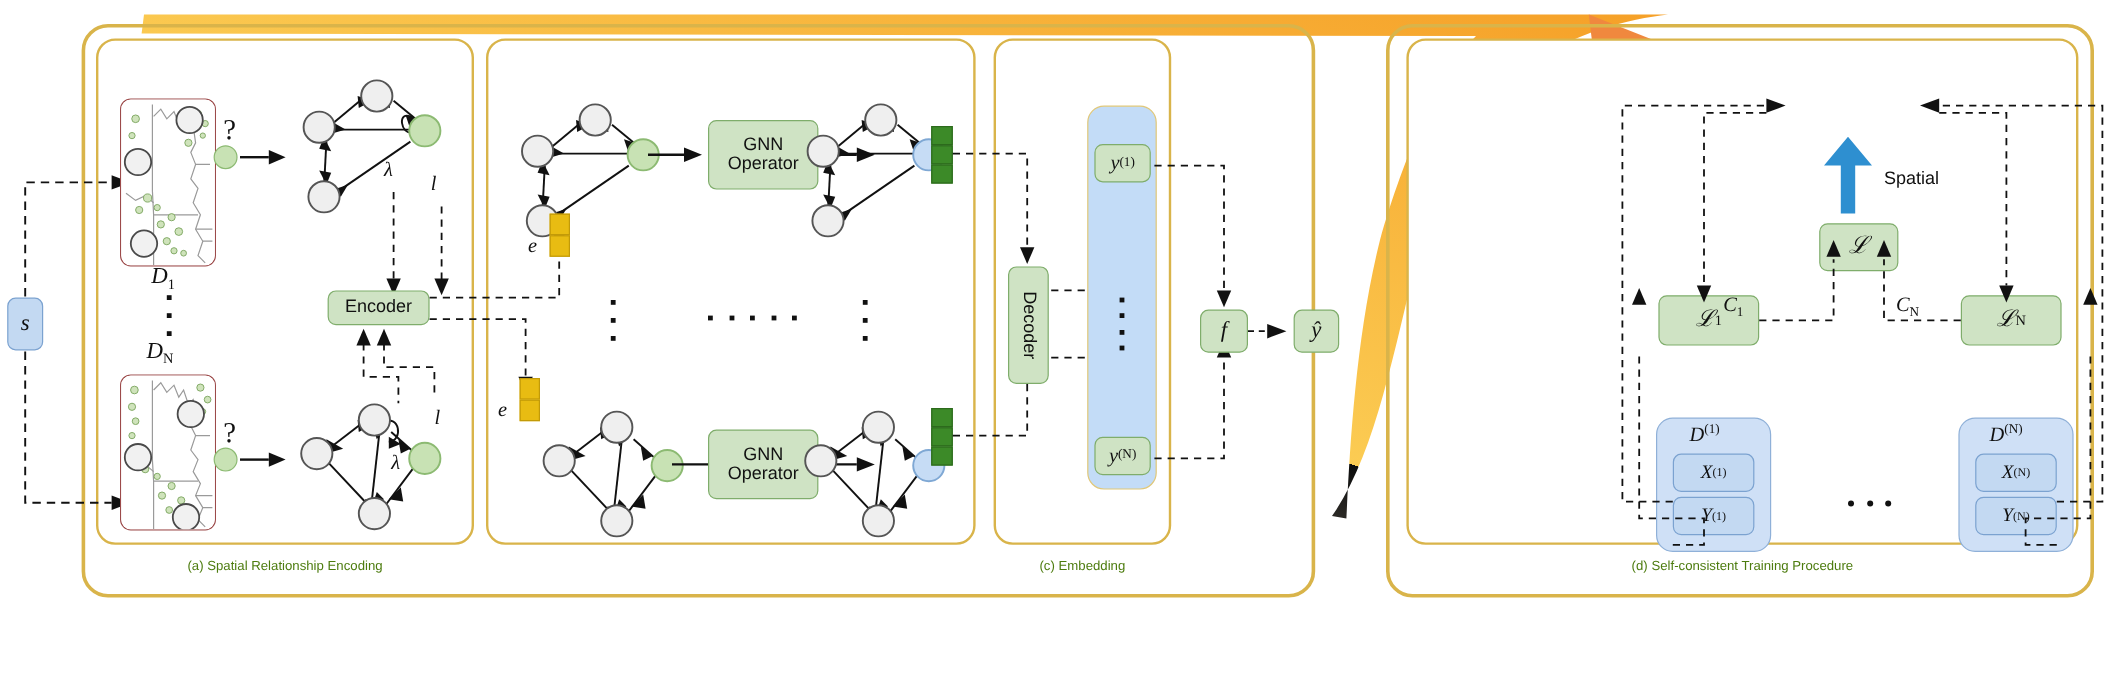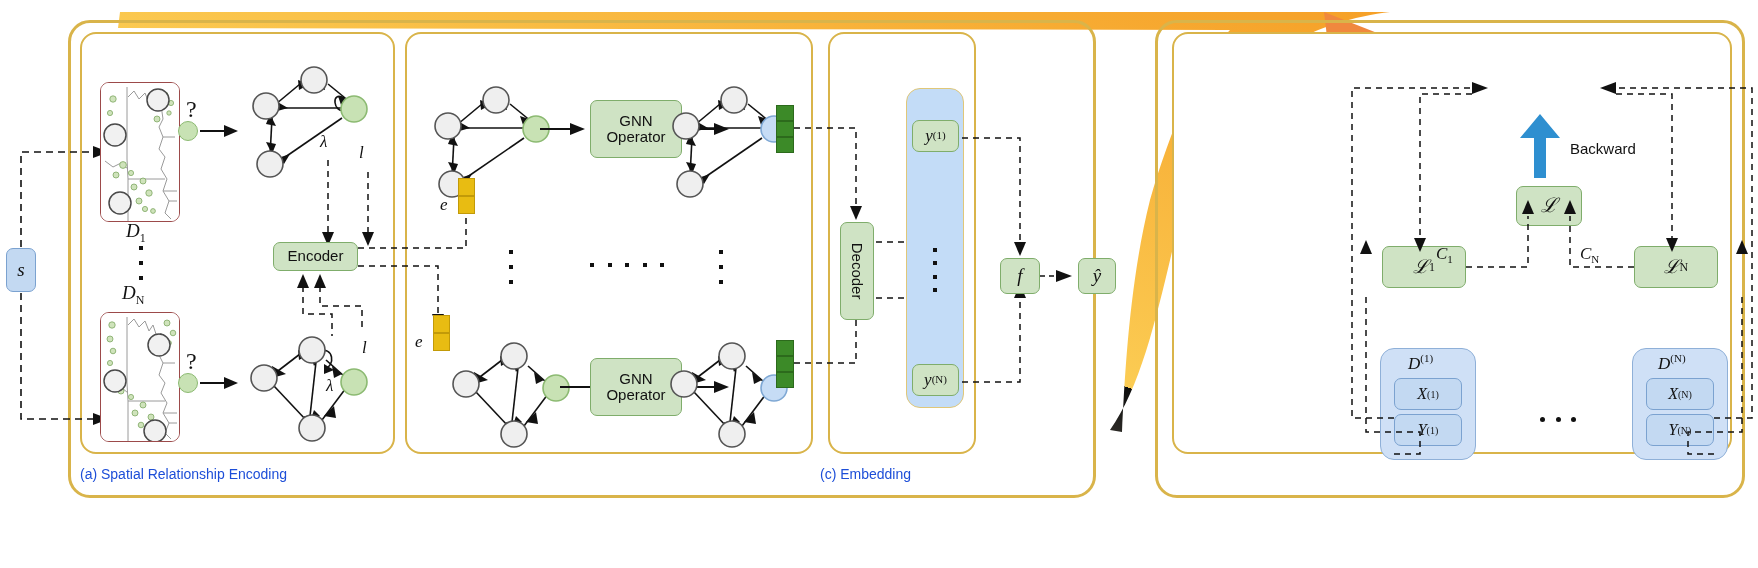--- a/index.html
+++ b/index.html
@@ -2,21 +2,21 @@
 <html><head>
 <meta charset="utf-8">
 <style>
   html,body{margin:0;padding:0;background:#ffffff;}
   body{font-family:"Liberation Sans",sans-serif;}
   #root{position:relative;width:1758px;height:568px;overflow:hidden;background:#fff;}
   .abs{position:absolute;}
   
   .outer-frame{border:3px solid #d9b44a;border-radius:22px;box-sizing:border-box;background:transparent;}
   .panel{border:2.5px solid #d9b44a;border-radius:16px;box-sizing:border-box;background:#fff;}
-  .caption{font-size:14px;color:#1d4ed8;white-space:nowrap;}
+  .caption{font-size:11px;color:#4d7c0f;text-align:center;white-space:nowrap;}
   
   .gbox{background:#cfe3c4;border:1.4px solid #7fad6b;border-radius:7px;
         display:flex;align-items:center;justify-content:center;box-sizing:border-box;
         font-size:15px;color:#111;text-align:center;line-height:1.08;}
   .bbox{background:#c3d9f2;border:1.4px solid #7ba2d0;border-radius:7px;
         display:flex;align-items:center;justify-content:center;box-sizing:border-box;
         font-size:16px;color:#111;}
   .ybox{background:#fdeec2;border:1.4px solid #d9b44a;border-radius:5px;
         display:flex;align-items:center;justify-content:center;box-sizing:border-box;
         font-size:17px;color:#111;}
@@ -509,21 +509,21 @@
   <div class="abs gbox" style="left:1078px;top:258px;width:38px;height:36px;">
     <span class="mathi" style="font-size:19px;">ŷ</span>
   </div>
 
   <div class="abs panel" style="left:1172px;top:32px;width:560px;height:422px;"></div>
 
 
   <svg class="abs" style="left:1510px;top:112px;width:60px;height:68px;">
     <polygon points="24,66 24,26 10,26 30,2 50,26 36,26 36,66" fill="#2e8fd0"></polygon>
   </svg>
-  <div class="abs bwd-label" style="left:1570px;top:140px;">Backward</div>
+  <div class="abs bwd-label" style="left:1570px;top:140px;">Spatial</div>
 
   <div class="abs gbox" style="left:1516px;top:186px;width:66px;height:40px;">
     <span class="mathu" style="font-size:20px;font-style:italic;">ℒ</span>
   </div>
 
   <div class="abs gbox" style="left:1382px;top:246px;width:84px;height:42px;">
     <span class="mathu" style="font-size:19px;font-style:italic;">ℒ</span>
       <sub style="font-style:normal;font-size:12px;font-family:'Liberation Serif',serif;">1</sub>
   </div>
   <div class="abs gbox" style="left:1634px;top:246px;width:84px;height:42px;">
@@ -600,14 +600,15 @@
 
     <polygon points="188,222 194,208 200,222" fill="#111"></polygon>
     <polygon points="564,222 570,208 576,222" fill="#111"></polygon>
 
     <polygon points="242,206 248,220 254,206" fill="#111"></polygon>
     <polygon points="494,206 500,220 506,206" fill="#111"></polygon>
   </svg>
 
   <div class="abs caption" style="left:80px;top:466px;width:315px;">(a) Spatial Relationship Encoding</div>
   <div class="abs caption" style="left:820px;top:466px;width:164px;">(c) Embedding</div>
+  <div class="abs caption" style="left:1172px;top:466px;width:560px;">(d) Self-consistent Training Procedure</div>
 
 </div>
 
 </body></html>

